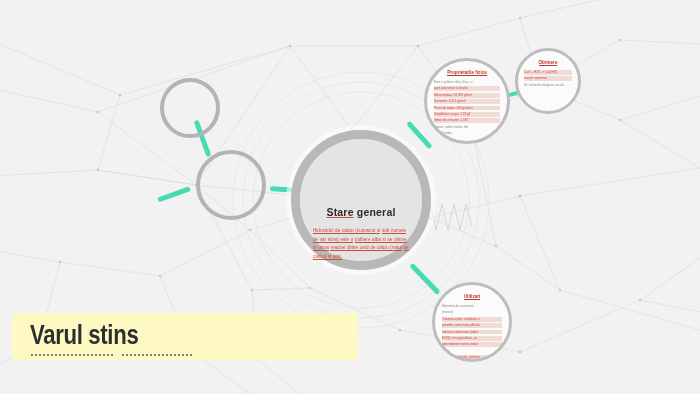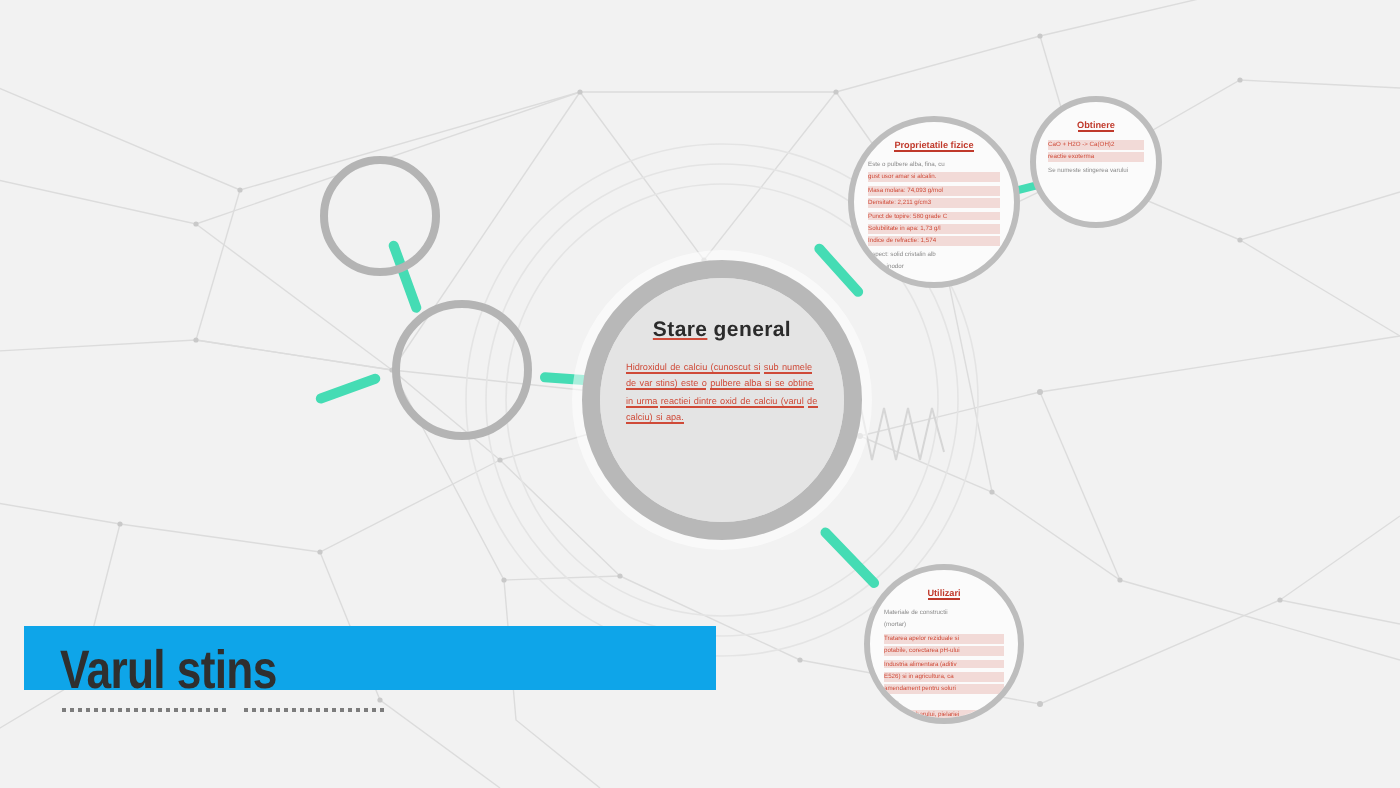--- a/index.html
+++ b/index.html
@@ -23,21 +23,21 @@
     border:9px solid #b8b8b8;
     background:#e2e2e2;
     box-sizing:border-box;
     box-shadow:0 0 0 5px rgba(255,255,255,.55);
   }
   .center-inner{
     position:absolute;left:0;top:0;right:0;bottom:0;
     border-radius:50%;
     background:#e4e4e4;
     display:flex;flex-direction:column;align-items:center;
-    padding:16px 16px 0 16px;box-sizing:border-box;
+    padding:16px 16px 0 16px;box-sizing:border-box;justify-content:flex-end;
   }
   .center-title{
     font-size:10.5px;font-weight:bold;color:#2b2b2b;
     letter-spacing:.2px;margin-top:4px;margin-bottom:9px;
     text-align:center;white-space:nowrap;
   }
   .center-title u{text-decoration:underline;text-decoration-color:#d04b3a;}
   .center-body{
     font-size:4.6px;line-height:1.85;color:#6a6a6a;
     text-align:left;width:96px;
@@ -67,22 +67,22 @@
   .sat-body{font-size:3.1px;line-height:1.55;color:#777;text-align:left;width:100%;}
   .sat-body .r{color:#cf4a38;background:rgba(207,74,56,.18);}
   .sat-body .g{color:#8a8a8a;}
   .sat-body p{margin:0 0 1.6px 0;}
 
   
   .conn{position:absolute;background:#45dcb4;border-radius:3px;transform-origin:0 50%;}
 
   
   .banner{
-    position:absolute;left:12px;top:313px;width:346px;height:32px;
-    background:#0ea5e9;
+    position:absolute;left:12px;top:313px;width:346px;height:47px;
+    background:#fef9c3;
   }
   .banner-text{
     position:absolute;left:18px;top:7px;
     font-family:"Liberation Sans Narrow","Liberation Sans",sans-serif;
     font-size:27px;font-weight:bold;color:#2f2f2f;
     letter-spacing:-.4px;
     transform:scaleX(.82);transform-origin:0 0;
     white-space:nowrap;
   }
   .banner-underline{

